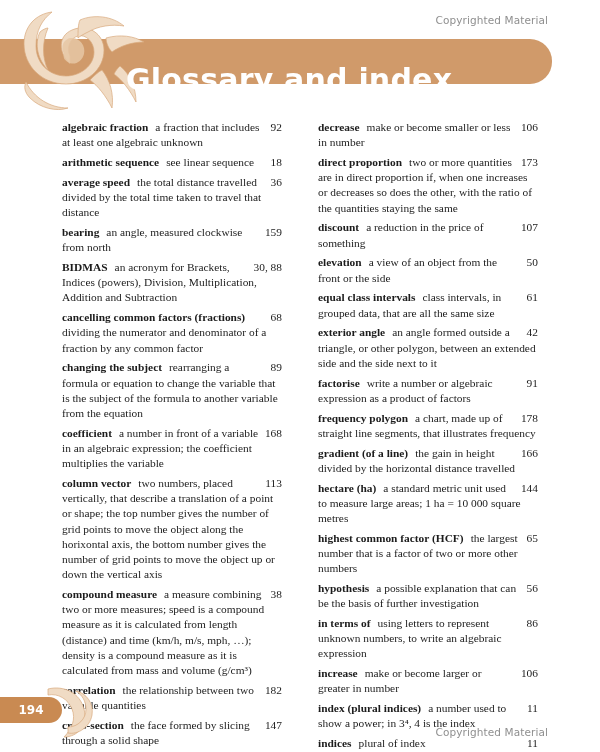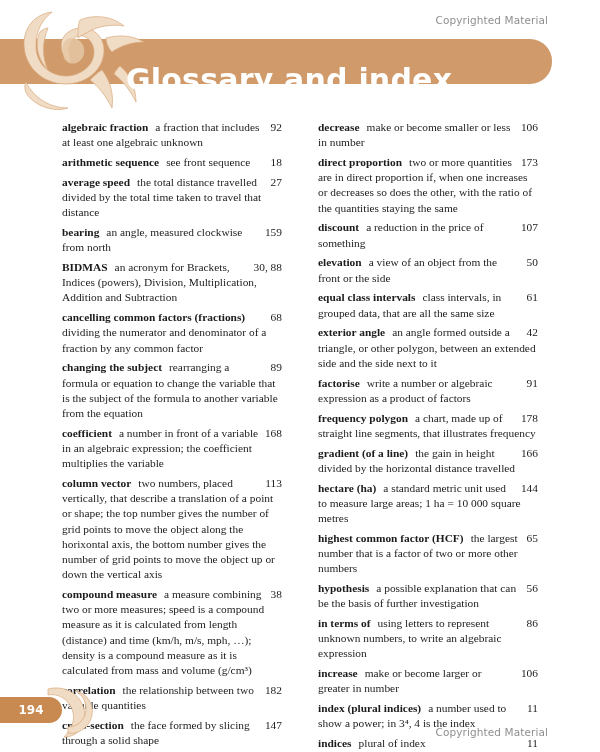--- a/index.html
+++ b/index.html
@@ -174,23 +174,23 @@
 </svg>
 
 <div class="header-title">Glossary and index</div>
 
 <div class="columns">
 
   <div class="column">
 
     <div class="entry clearfix"><span class="pageno">92</span><span class="term">algebraic fraction</span><span class="gap"></span><span class="defn">a fraction that includes at least one algebraic unknown</span></div>
 
-    <div class="entry clearfix"><span class="pageno">18</span><span class="term">arithmetic sequence</span><span class="gap"></span><span class="italic">see</span> <span class="defn">front sequence</span></div>
-
-    <div class="entry clearfix"><span class="pageno">27</span><span class="term">average speed</span><span class="gap"></span><span class="defn">the total distance travelled divided by the total time taken to travel that distance</span></div>
+    <div class="entry clearfix"><span class="pageno">18</span><span class="term">arithmetic sequence</span><span class="gap"></span><span class="italic">see</span> <span class="defn">linear sequence</span></div>
+
+    <div class="entry clearfix"><span class="pageno">36</span><span class="term">average speed</span><span class="gap"></span><span class="defn">the total distance travelled divided by the total time taken to travel that distance</span></div>
 
     <div class="entry clearfix"><span class="pageno">159</span><span class="term">bearing</span><span class="gap"></span><span class="defn">an angle, measured clockwise from north</span></div>
 
     <div class="entry clearfix"><span class="pageno">30, 88</span><span class="term">BIDMAS</span><span class="gap"></span><span class="defn">an acronym for Brackets, Indices (powers), Division, Multiplication, Addition and Subtraction</span></div>
 
     <div class="entry clearfix"><span class="pageno">68</span><span class="term">cancelling common factors (fractions)</span><span class="gap"></span><span class="defn">dividing the numerator and denominator of a fraction by any common factor</span></div>
 
     <div class="entry clearfix"><span class="pageno">89</span><span class="term">changing the subject</span><span class="gap"></span><span class="defn">rearranging a formula or equation to change the variable that is the subject of the formula to another variable from the equation</span></div>
 
     <div class="entry clearfix"><span class="pageno">168</span><span class="term">coefficient</span><span class="gap"></span><span class="defn">a number in front of a variable in an algebraic expression; the coefficient multiplies the variable</span></div>

